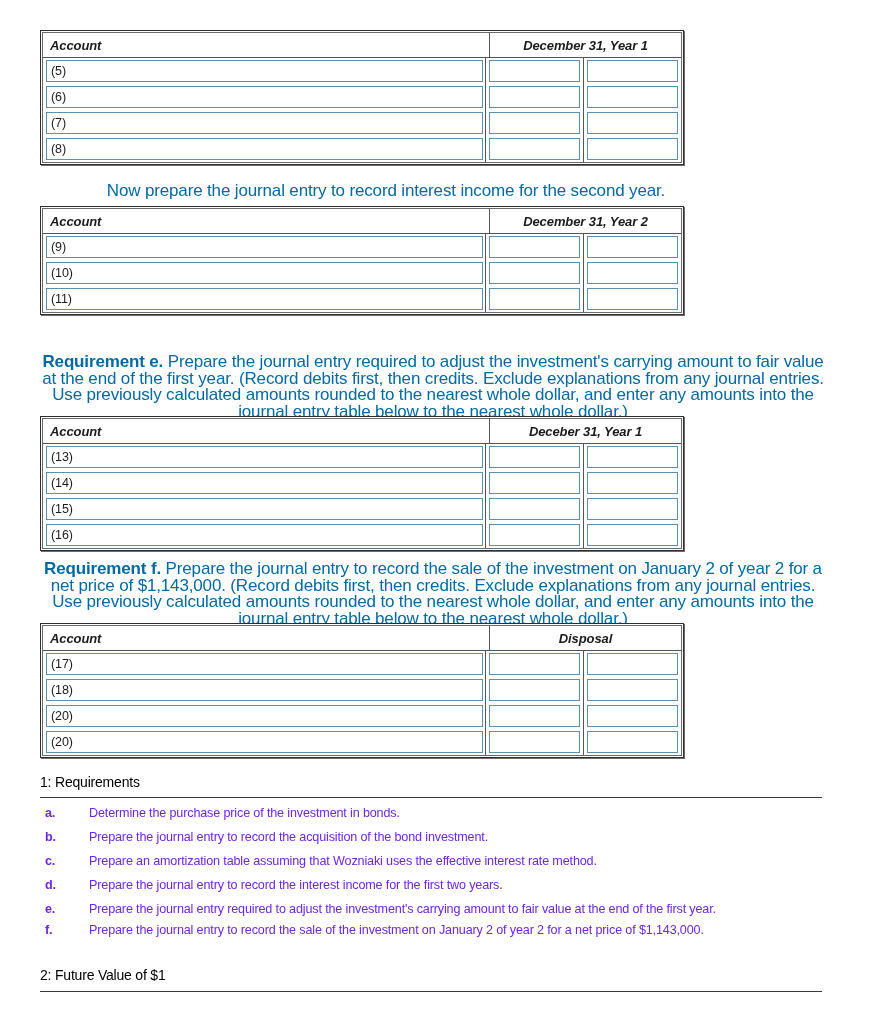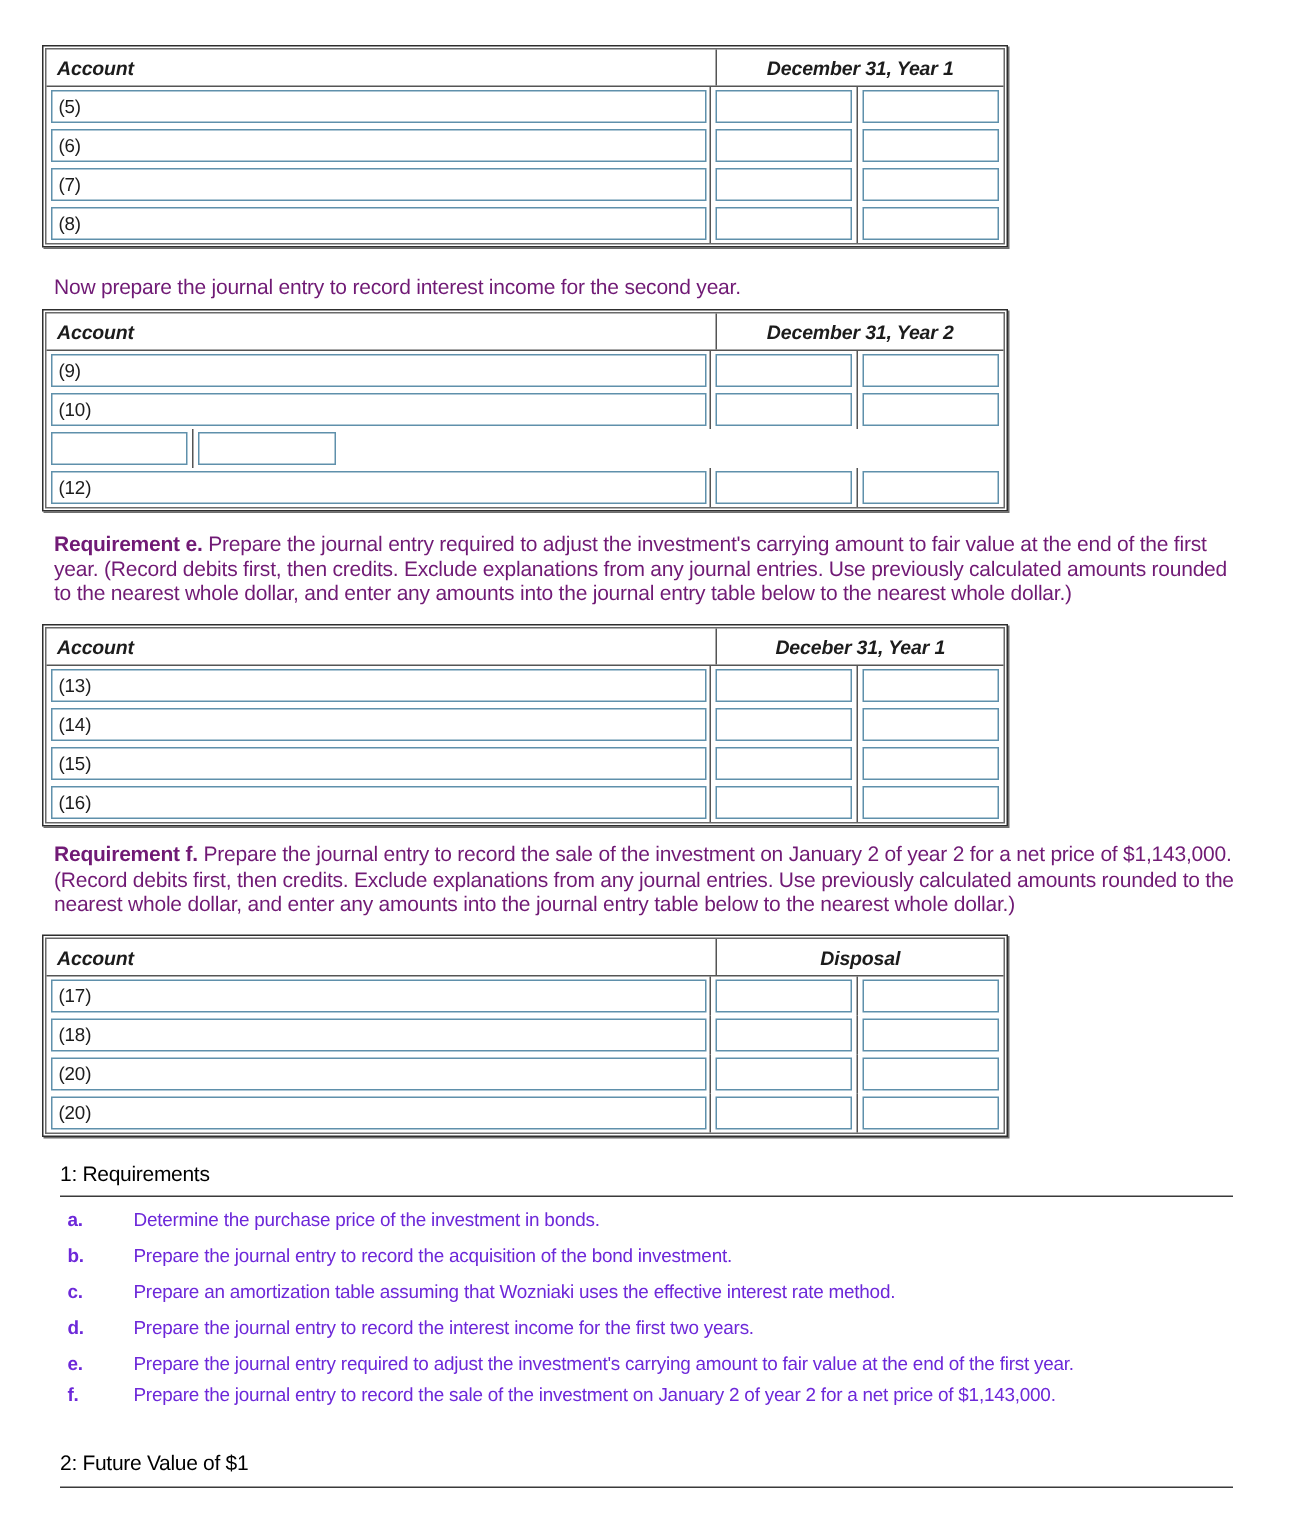--- a/index.html
+++ b/index.html
@@ -20,21 +20,21 @@
   .page {
     position: absolute;
     left: 0; top: 0;
     width: 872px;
     height: 1024px;
   }
 
   
   .jtable {
     position: absolute;
-    left: 28px;
+    left: 40px;
     width: 644px;
     border: 1px solid #2e2e2e;
     box-shadow: 0 0 0 1px #ffffff inset, 1px 1px 0 0 #6d6d6d;
     background: #ffffff;
     box-sizing: border-box;
   }
   .jtable .inner {
     border: 1px solid #6a6a6a;
     margin: 1px;
     box-sizing: border-box;
@@ -97,24 +97,25 @@
     display: flex;
     align-items: center;
     padding-left: 4px;
     letter-spacing: -0.1px;
   }
   .fieldbox.amt { padding-left: 3px; }
 
   
   .para {
     position: absolute;
-    font-size: 14px;
+    font-size: 17px;
     line-height: 16.6px;
     letter-spacing: -0.15px;
-    color: #701a75;
+    color: #0369a1;
+    text-align: center;
   }
   .para b { font-weight: bold; }
 
   
   .sec-title {
     position: absolute;
     font-size: 14px;
     letter-spacing: -0.2px;
     color: #000000;
   }
@@ -225,39 +226,31 @@
         </div>
         <div class="cell-amt">
           <div class="fieldbox amt"></div>
         </div>
         <div class="cell-amt last">
           <div class="fieldbox amt"></div>
         </div>
       </div>
 
       <div class="jt-row">
-        <div class="cell-amt">
-          <div class="fieldbox amt"></div>
-        </div>
-        <div class="cell-amt last">
-          <div class="fieldbox amt"></div>
-        </div>
-      </div>
-
-      <div class="jt-row">
-        <div class="cell-account">
-          <div class="fieldbox">(12)</div>
-        </div>
-        <div class="cell-amt">
-          <div class="fieldbox amt"></div>
-        </div>
-        <div class="cell-amt last">
-          <div class="fieldbox amt"></div>
-        </div>
-      </div>
+        <div class="cell-account">
+          <div class="fieldbox">(11)</div>
+        </div>
+        <div class="cell-amt">
+          <div class="fieldbox amt"></div>
+        </div>
+        <div class="cell-amt last">
+          <div class="fieldbox amt"></div>
+        </div>
+      </div>
+
     </div>
   </div>
 
   <div class="para" style="left:36px; top:354px; width:794px;">
     <b>Requirement e.</b><span> Prepare the journal entry required to adjust the investment's carrying amount to fair value at the end of the first year. (Record debits first, then credits. Exclude explanations from any journal entries. Use previously calculated amounts rounded to the nearest whole dollar, and enter any amounts into the journal entry table below to the nearest whole dollar.)</span>
   </div>
 
   <div class="jtable" style="top:416px;">
     <div class="inner">
       <div class="jt-head">

